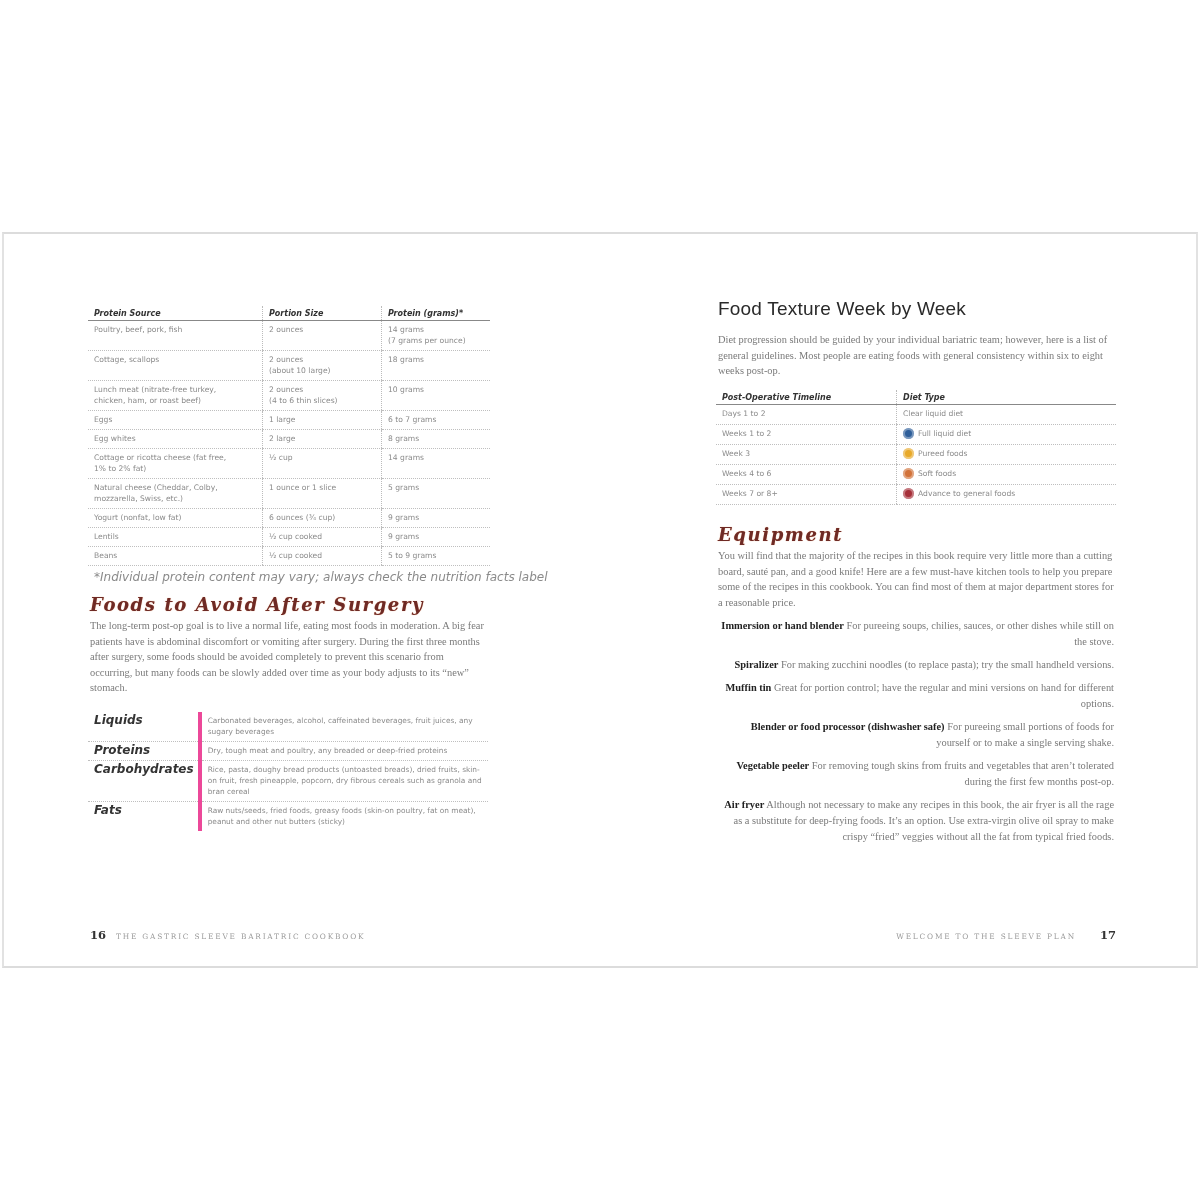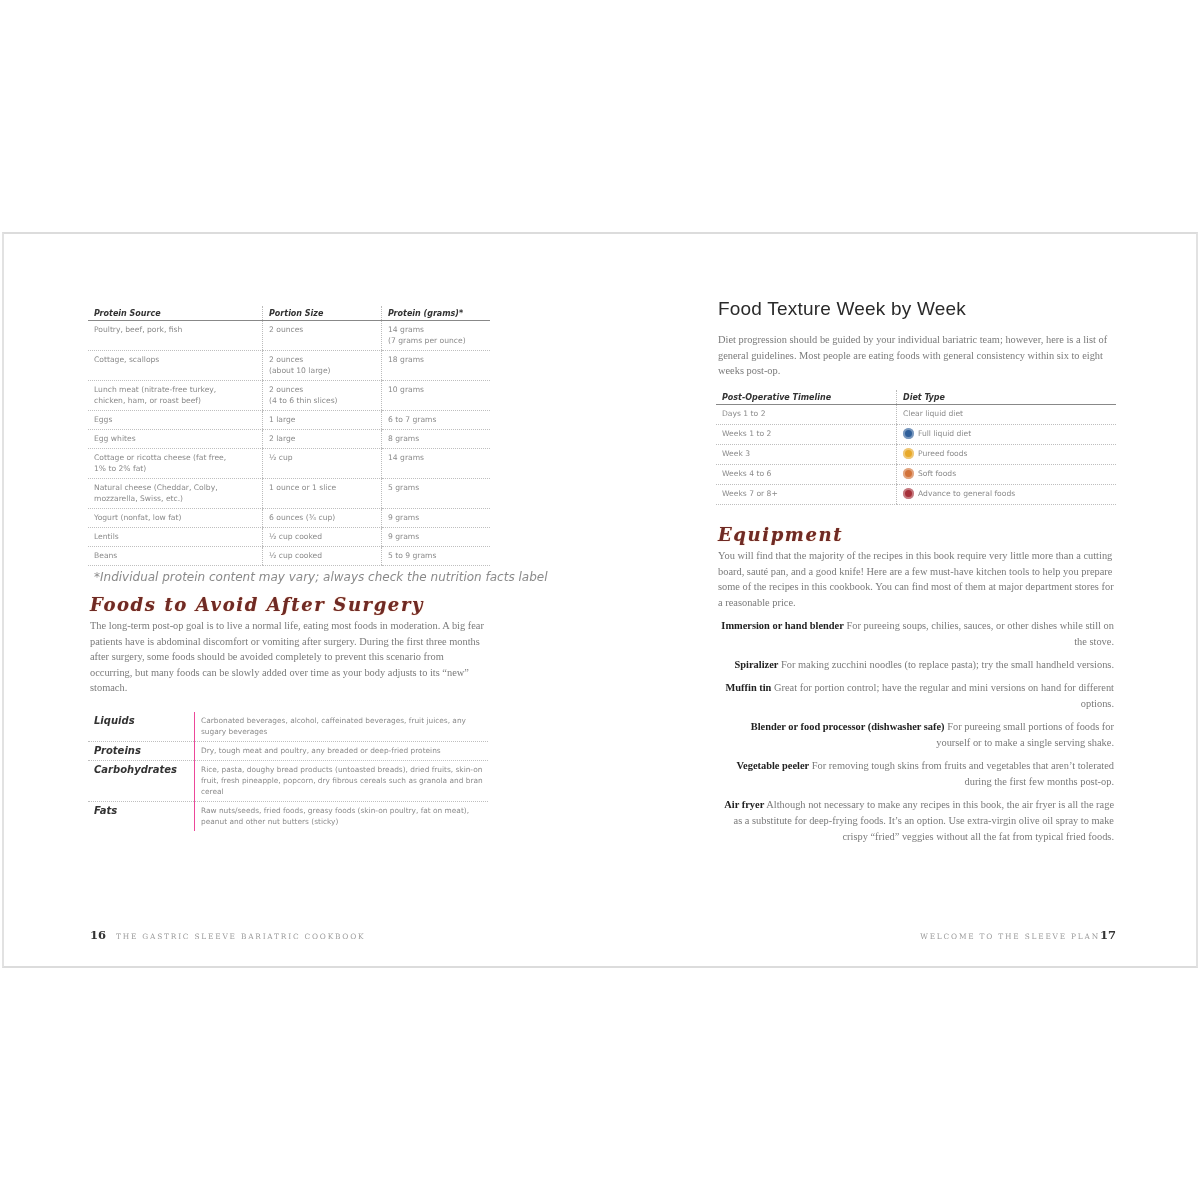--- a/index.html
+++ b/index.html
@@ -28,29 +28,29 @@
   .section-heading {
     font-family: "DejaVu Serif", serif; font-style: italic; font-weight: bold; color: #6e2a25;
     font-size: 18px; letter-spacing: 1.6px; text-shadow: 0 0 1px #e7a07a;
   }
   .h-avoid { position: absolute; left: 86px; top: 360px; }
   .body-text { font-family: "Liberation Serif", serif; font-size: 10.4px; line-height: 15.6px; color: #7a7a7a; }
   .p-avoid { position: absolute; left: 86px; top: 384px; width: 394px; }
 
   .atable { position: absolute; left: 84px; top: 478px; width: 400px; border-collapse: collapse; font-family: "DejaVu Sans", sans-serif; font-size: 7.4px; color: #8a8a8a; }
   .atable td { vertical-align: top; padding: 3px 4px 4px 6px; line-height: 11px; border-bottom: 1px dotted #bfbfbf; }
-  .atable td.cat { width: 96px; font-style: italic; font-weight: bold; color: #333; font-size: 10px; border-right: 1px solid #ec4899; }
+  .atable td.cat { width: 96px; font-style: italic; font-weight: bold; color: #333; font-size: 12px; border-right: 4px solid #ec4899; }
   .atable tr:last-child td { border-bottom: none; }
 
   .folio { position: absolute; top: 694px; font-family: "DejaVu Serif", serif; font-size: 7.4px; letter-spacing: 1.8px; color: #9a9a9a; text-transform: uppercase; }
   .folio .num { font-size: 11.5px; color: #333; letter-spacing: 0; font-weight: bold; }
   .folio.left { left: 86px; }
   .folio.left .num { margin-right: 10px; }
   .folio.right { right: 84px; }
-  .folio.right .num { margin-left: 0; }
+  .folio.right .num { margin-left: 24px; }
 
   
   .r-title { position: absolute; left: 116px; top: 64px; font-family: "Liberation Sans", sans-serif; font-size: 19px; color: #2a2a2a; letter-spacing: 0.2px; }
   .p-diet { position: absolute; left: 116px; top: 98px; width: 396px; }
   .ttable { position: absolute; left: 114px; top: 156px; width: 400px; border-collapse: collapse; font-family: "DejaVu Sans", sans-serif; font-size: 7.6px; color: #8a8a8a; }
   .ttable th { text-align: left; font-style: italic; font-weight: bold; color: #333; font-size: 8px; padding: 3px 4px 2px 6px; border-bottom: 1.5px solid #888; }
   .ttable td { padding: 3px 4px 5px 6px; vertical-align: middle; border-bottom: 1px dotted #bfbfbf; line-height: 11px; }
   .ttable td + td, .ttable th + th { border-left: 1px dotted #bbb; margin-left: 16px; }
   .ttable .c1 { width: 170px; }
   .dot { display: inline-block; width: 11px; height: 11px; border-radius: 50%; vertical-align: -3px; margin-right: 4px; box-shadow: inset 0 0 0 2px rgba(255,255,255,0.35); }

